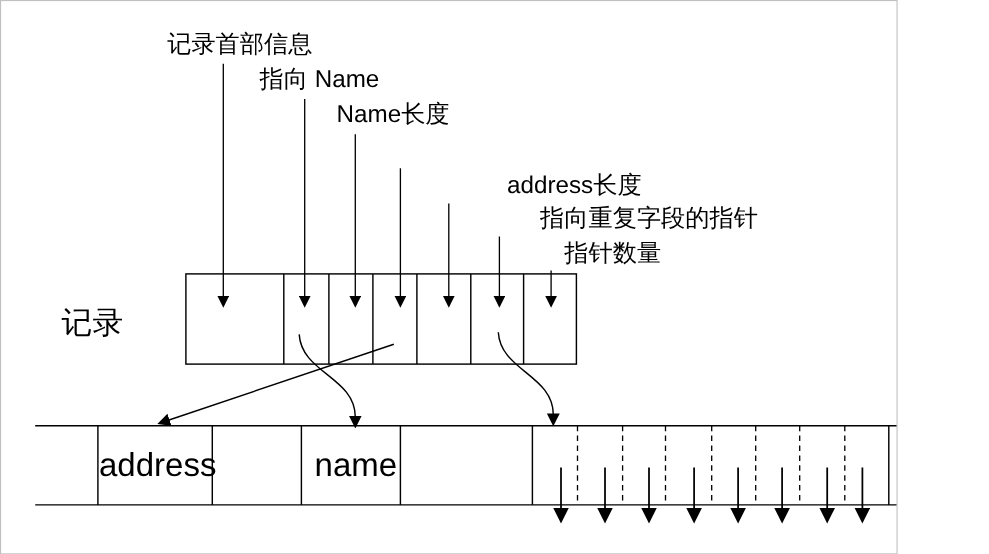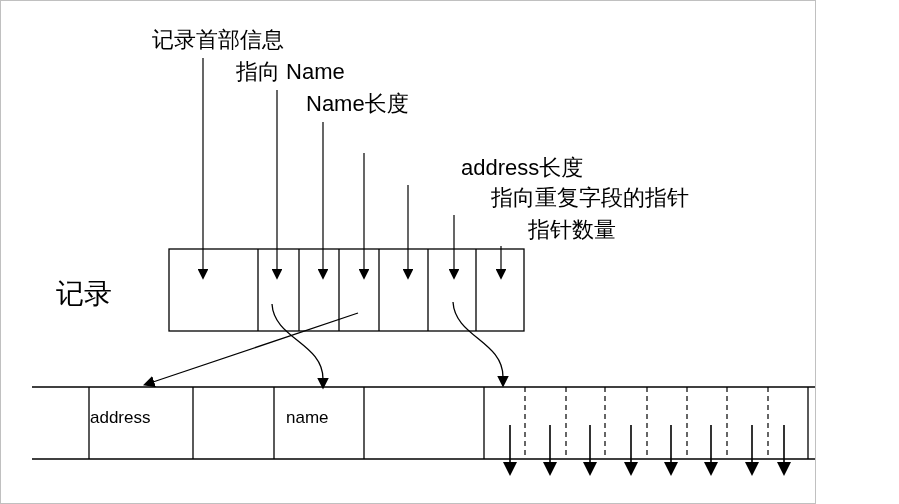--- a/index.html
+++ b/index.html
@@ -20,28 +20,28 @@
     line-height:1.0;
     white-space:nowrap;
     color:#000;
   }
   .c0{left:151px;top:28px;}
   .c1{left:235px;top:60px;}
   .c2{left:305px;top:92px;}
   .c3{left:370px;top:124px;}
   .c4{left:428px;top:156px;margin-left:32px;}
   .c5{left:490px;top:186px;}
-  .c6{left:512px;top:218px;margin-left:15px;}
+  .c6{left:512px;top:218px;}
   .record-label{
     position:absolute;left:55px;top:279px;
     font-size:28px;line-height:1.0;white-space:nowrap;
   }
   .cell-text{
     position:absolute;top:408px;
-    font-size:17px;line-height:1.0;white-space:nowrap;
+    font-size:30px;line-height:1.0;white-space:nowrap;
   }
   .addr-text{left:89px;}
   .name-text{left:285px;}
 </style>
 </head>
 <body>
 
 <div id="canvas">
 
   <svg id="diagram-svg" viewBox="0 0 899 504" xmlns="http://www.w3.org/2000/svg">

